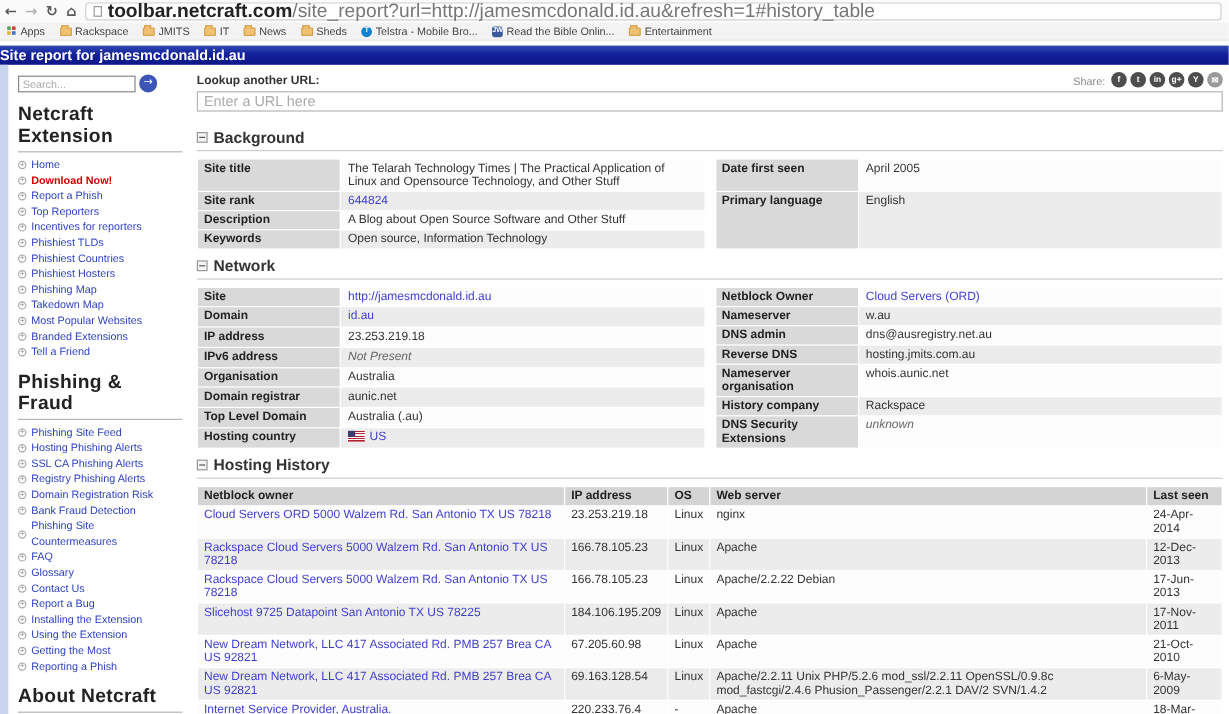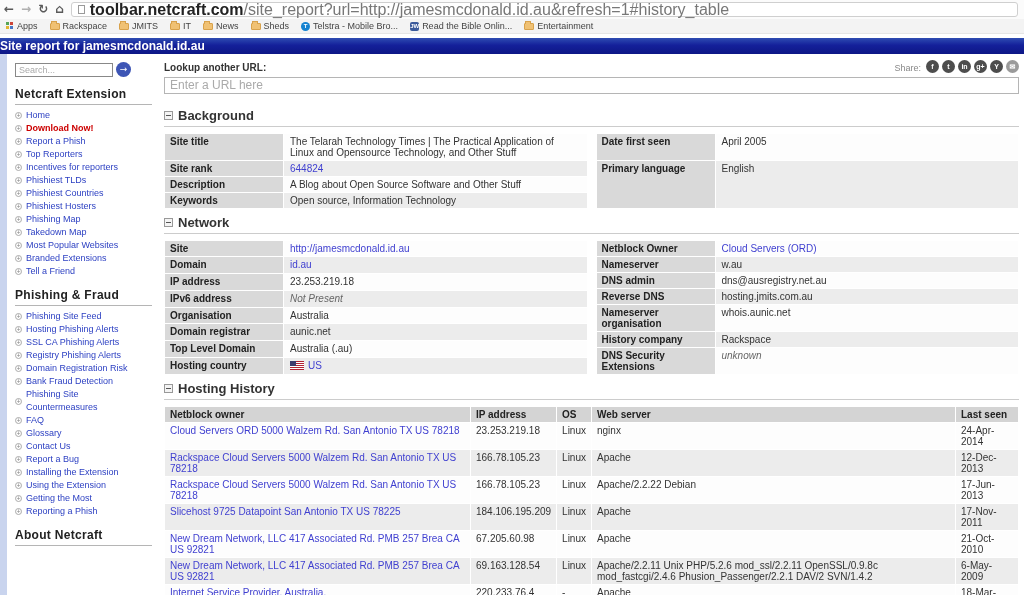--- a/index.html
+++ b/index.html
@@ -47,21 +47,21 @@
     flex-shrink:0; }
   .main { flex:1; padding:6px 5px 0 8px; overflow:hidden; }
 
   
   .search-row { display:flex; align-items:center; gap:3px; margin-bottom:6px; }
   .search-input { width:98px; height:14px; border:1px solid #888; font-size:9px;
     padding:0 3px; color:#555; }
   .search-btn { width:15px; height:15px; border-radius:50%; background:#3d55b5;
     color:#fff; border:none; font-size:9px; line-height:13px; text-align:center;
     font-family:"DejaVu Sans", sans-serif; cursor:pointer; }
-  .s-head { font-size:12px; font-weight:bold; color:#222; letter-spacing:0.3px;
+  .s-head { font-size:16px; font-weight:bold; color:#222; letter-spacing:0.3px;
     margin:10px 0 4px 0; padding-bottom:3px; border-bottom:1px solid #b5b5b5; }
   .s-item { display:flex; align-items:center; gap:4px; line-height:13px; cursor:pointer; }
   .bullet { width:7px; height:7px; border:1px solid #aaa; border-radius:50%;
     color:#888; font-size:7px; line-height:5px; text-align:center; flex-shrink:0; }
   .bullet::before { content:"+"; }
   .s-link { font-size:9px; color:#2b3fc2; }
   .s-link.red { color:#c00; font-weight:bold; }
 
   
   .top-row { display:flex; justify-content:space-between; align-items:flex-end;

